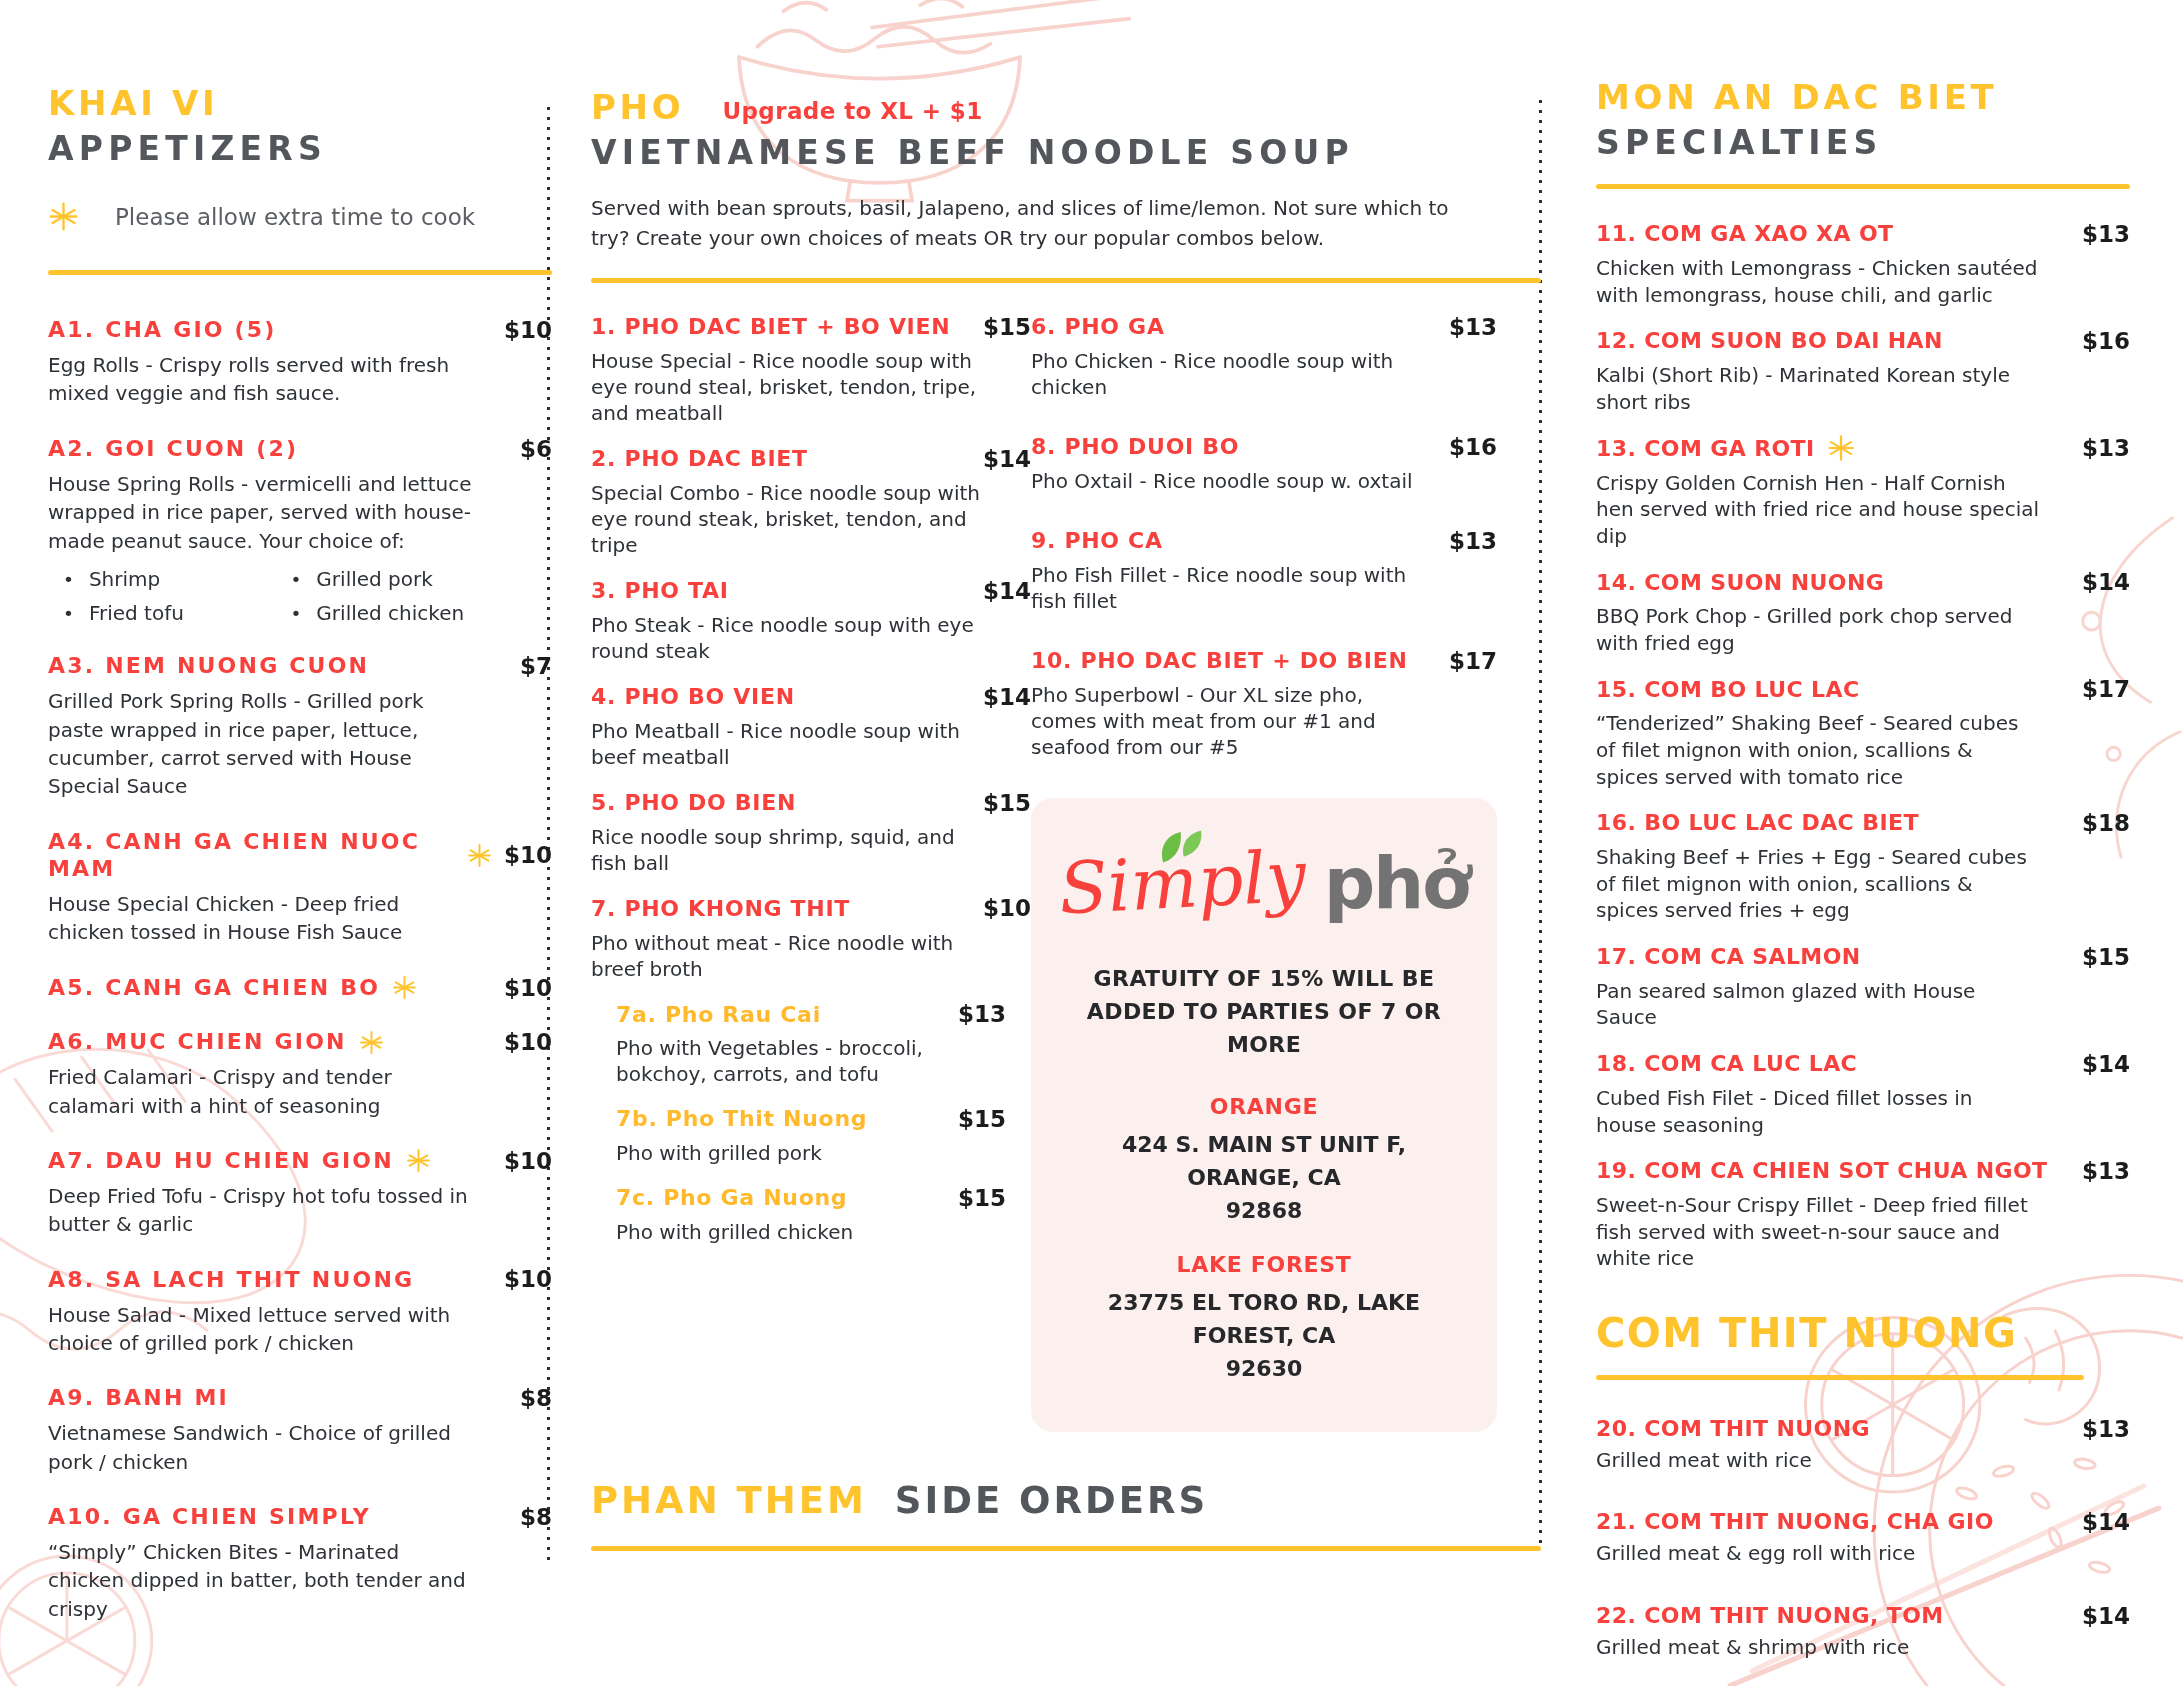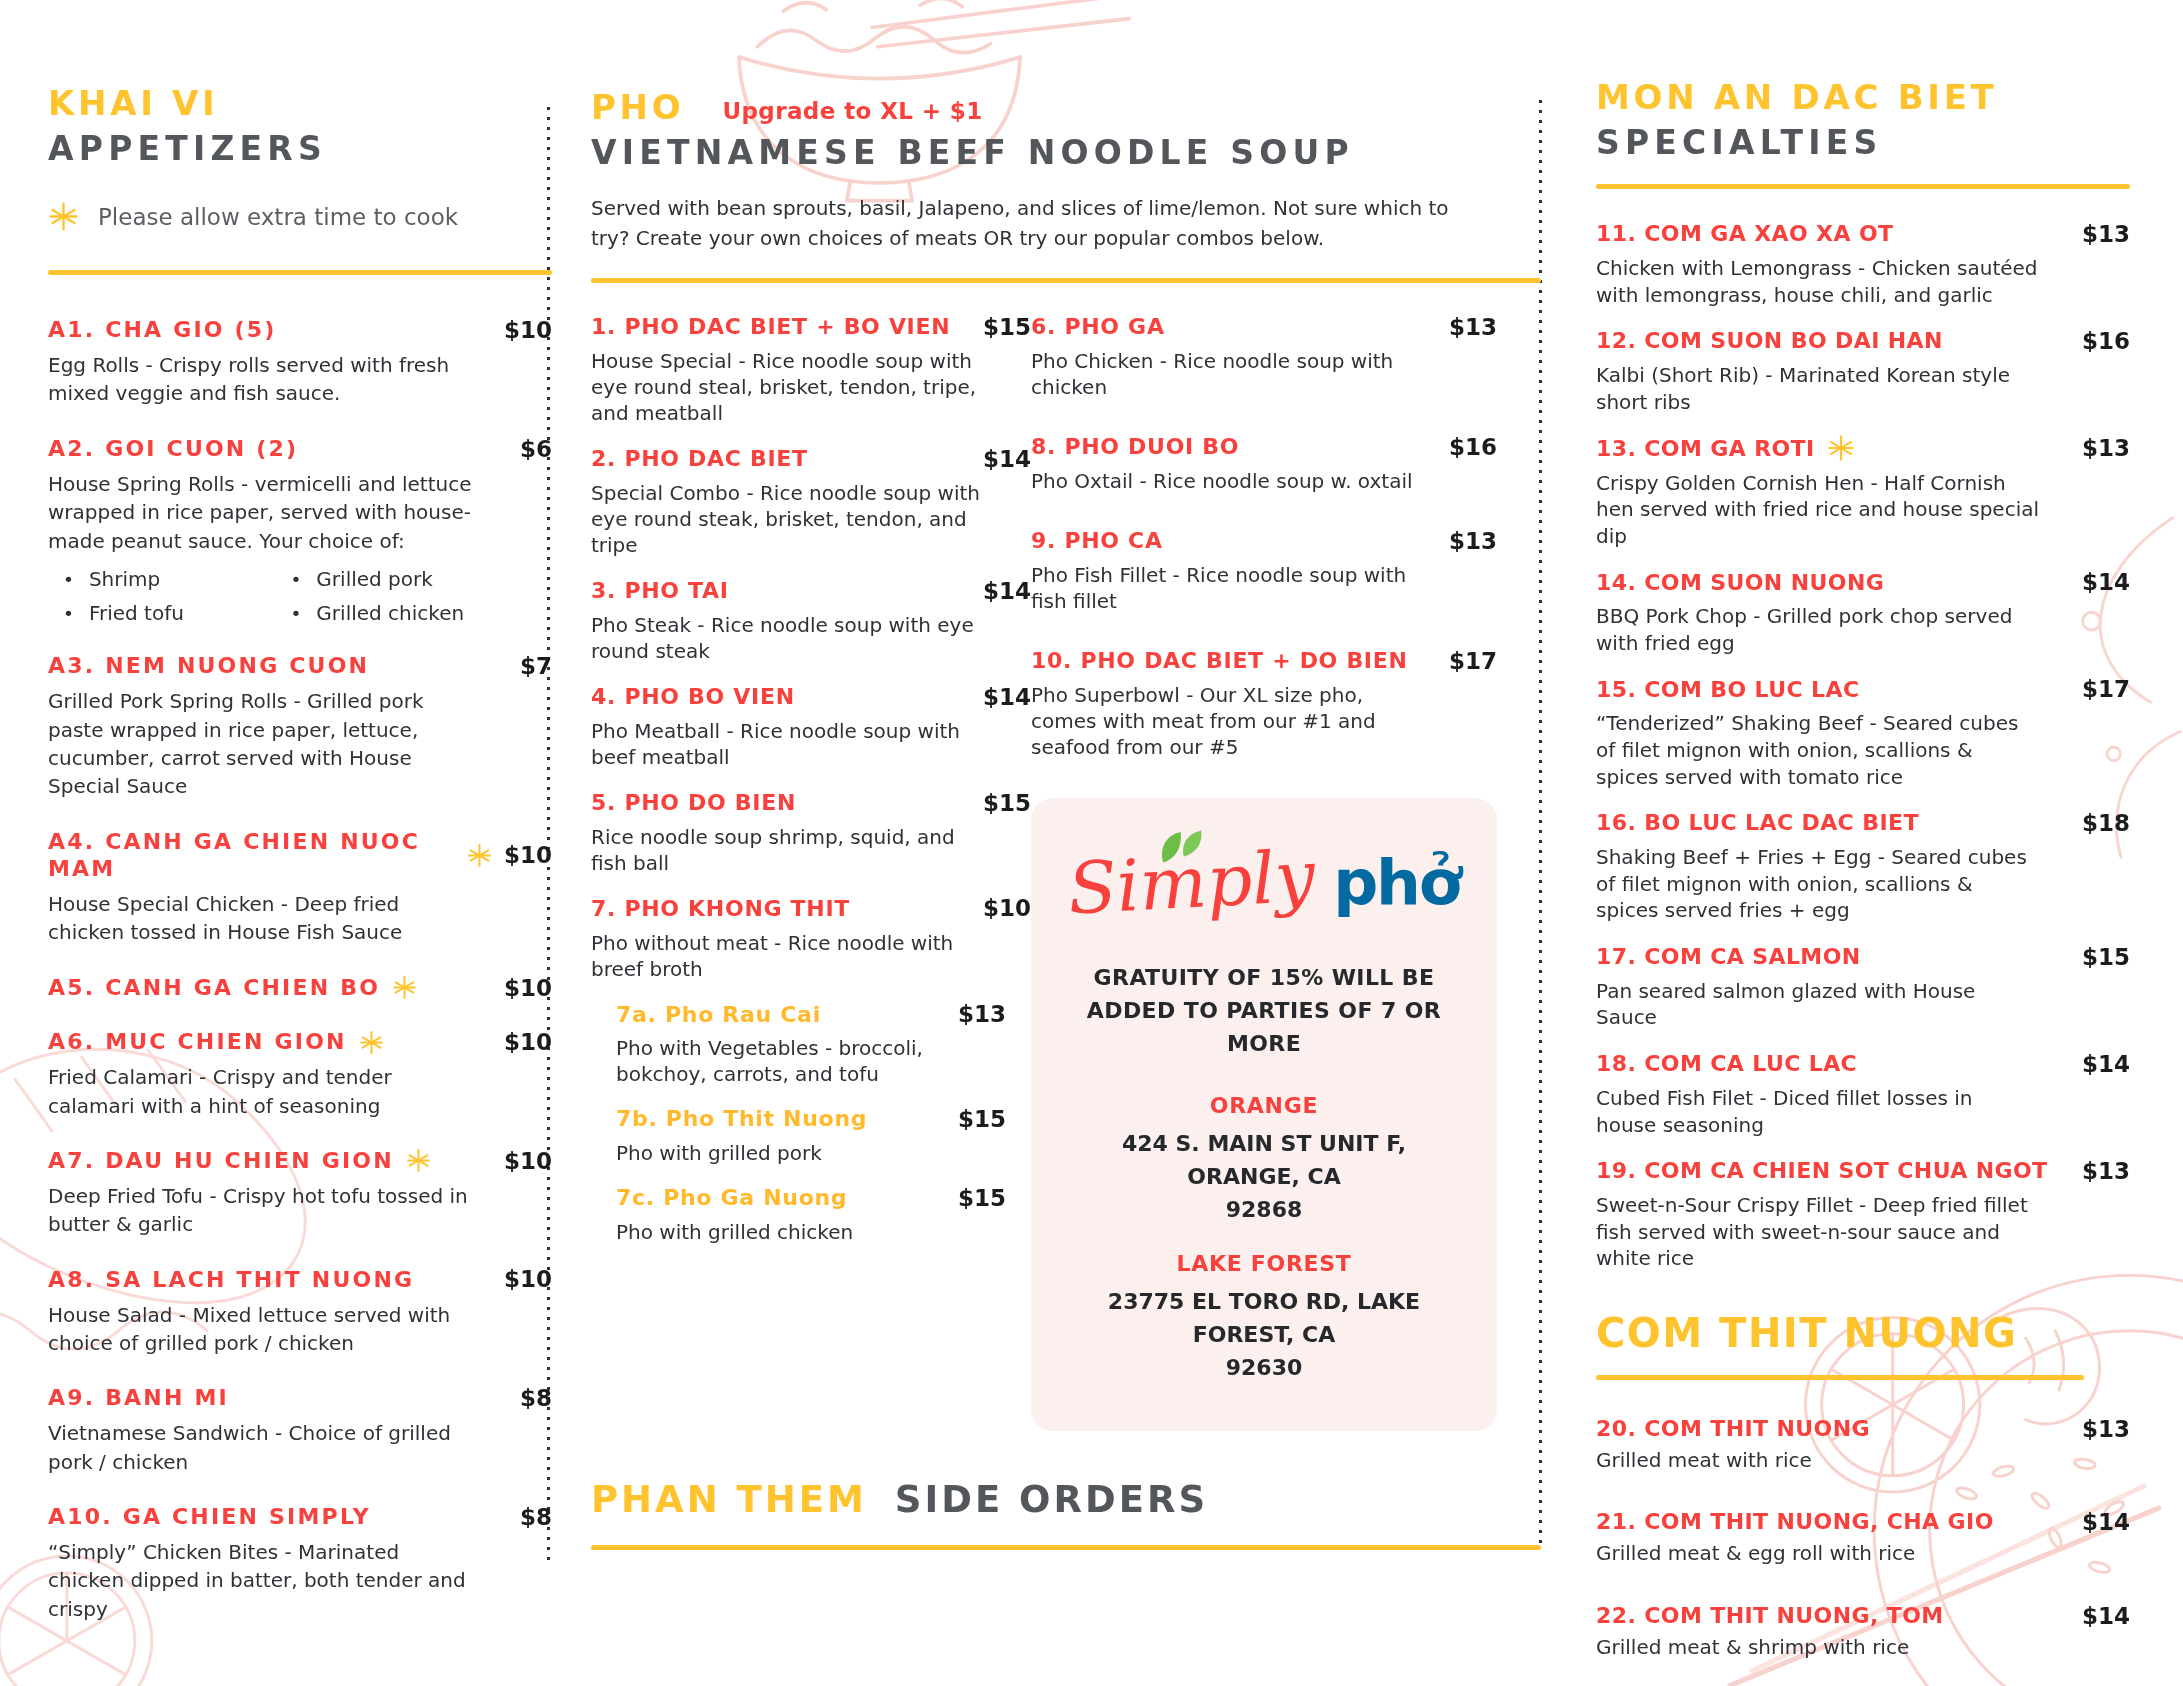--- a/index.html
+++ b/index.html
@@ -24,21 +24,21 @@
   .col-right{left:1596px;width:534px;top:77px;}
   .vdiv{position:absolute;z-index:1;width:3px;
         background-image:repeating-linear-gradient(to bottom,#2e2e2e 0 3.3px,transparent 3.3px 10px);}
   .vdiv1{left:547px;top:107px;height:1460px;}
   .vdiv2{left:1539px;top:100px;height:1445px;}
 
   
   .sec-title-vi{font-size:34px;font-weight:700;color:var(--yellow);letter-spacing:3.7px;}
   .sec-title-en{font-size:33px;font-weight:700;color:var(--dark);letter-spacing:5.2px;margin-top:6px;}
   .rule{height:5.2px;background:var(--yellow);border-radius:3px;}
-  .note{display:flex;align-items:center;gap:19px;margin-top:33px;color:#5B5F63;font-size:23px;}
+  .note{display:flex;align-items:center;gap:36px;margin-top:33px;color:#5B5F63;font-size:23px;}
   .col-left .rule{margin-top:38px;margin-bottom:41px;}
 
   
   .item{margin-bottom:27px;}
   .item-line{display:flex;align-items:center;gap:12px;}
   .item-name{font-size:22px;font-weight:700;color:var(--red);letter-spacing:2.2px;line-height:1.25;}
   .item-price{margin-left:auto;font-size:23px;font-weight:800;color:var(--price);white-space:nowrap;}
   .item-desc{font-size:20px;color:var(--text);line-height:1.42;margin-top:7.4px;max-width:429px;}
   .star-icon{flex:0 0 auto;display:inline-flex;}
 
@@ -61,21 +61,21 @@
   .item.gold{margin-left:25px;margin-bottom:18px;}
   .item.gold .item-name{color:var(--gold);letter-spacing:0.7px;}
   .item.gold .item-price{margin-right:25px;}
 
   
   .info-box{margin-top:38px;background:var(--boxbg);border-radius:22px;padding:43px 30px 47px;
             text-align:center;}
   .logo{position:relative;display:flex;align-items:center;justify-content:center;gap:18px;margin-bottom:37px;}
   .logo-simply{font-family:"DejaVu Serif","Liberation Serif",serif;font-style:italic;
                font-size:71px;color:var(--red);transform:rotate(-3deg);}
-  .logo-pho{font-size:63px;font-weight:700;color:#0369a1;letter-spacing:-2.2px;}
+  .logo-pho{font-size:72px;font-weight:700;color:#737373;letter-spacing:-2.2px;}
   .logo-leaves{position:absolute;left:87px;top:-12px;}
   .gratuity{font-size:22px;font-weight:700;color:#26282B;line-height:1.5;letter-spacing:0.4px;
             max-width:384px;margin:0 auto 33px;}
   .loc{margin-top:25px;}
   .loc-name{font-size:22px;font-weight:700;color:var(--red);letter-spacing:0.7px;margin-bottom:9px;}
   .loc-addr{font-size:22px;font-weight:700;color:#26282B;line-height:1.5;max-width:399px;margin:0 auto;}
 
   
   .side-orders{margin-top:47px;}
   .side-title{font-size:37px;font-weight:700;}

